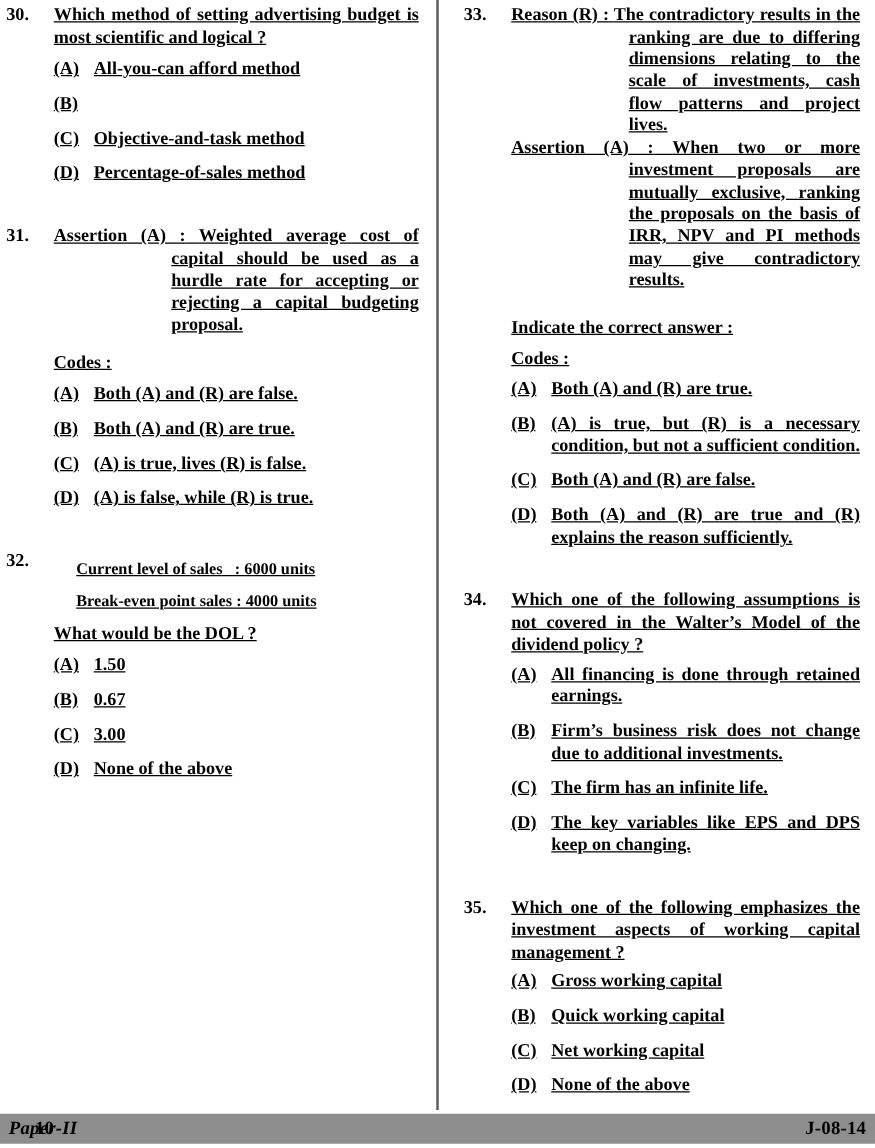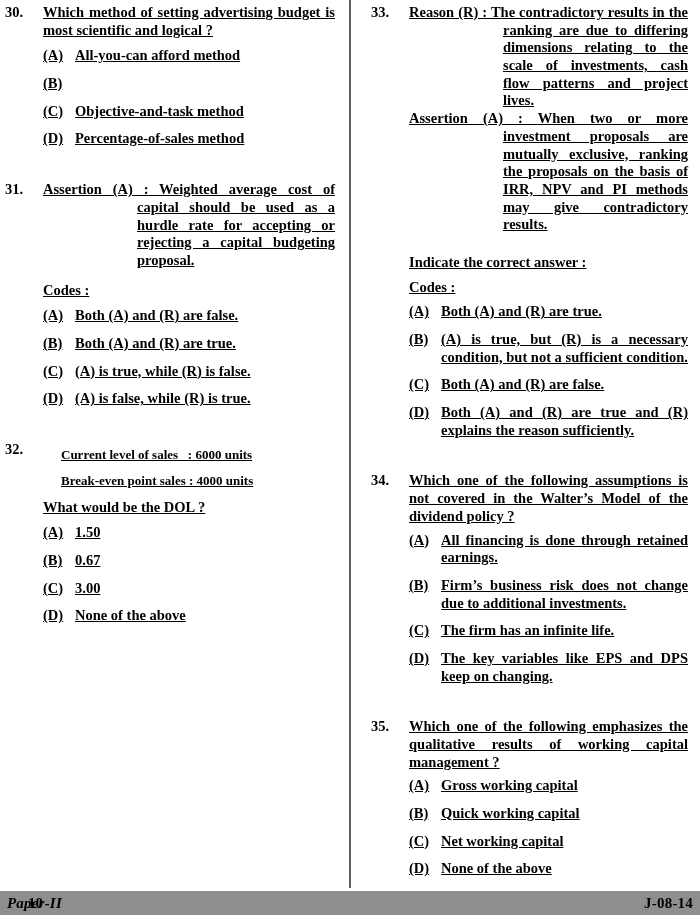--- a/index.html
+++ b/index.html
@@ -237,21 +237,21 @@
             <div class="option">
               <span class="opt-key">(A)</span>
               <span class="opt-text left">Both (A) and (R) are false.</span>
             </div>
             <div class="option">
               <span class="opt-key">(B)</span>
               <span class="opt-text left">Both (A) and (R) are true.</span>
             </div>
             <div class="option">
               <span class="opt-key">(C)</span>
-              <span class="opt-text left">(A) is true, while (R) is false.</span>
+              <span class="opt-text left">(A) is true, lives (R) is false.</span>
             </div>
             <div class="option">
               <span class="opt-key">(D)</span>
               <span class="opt-text left">(A) is false, while (R) is true.</span>
             </div>
           </div>
         </div>
       </div>
 
       <div class="gap-lg"></div>
@@ -346,21 +346,21 @@
             </div>
           </div>
         </div>
       </div>
 
       <div class="gap-lg"></div>
 
       <div class="question">
         <div class="q-num">35.</div>
         <div class="q-body">
-          <p class="q-text last-left">Which one of the following emphasizes the qualitative results of working capital management ?</p>
+          <p class="q-text last-left">Which one of the following emphasizes the investment aspects of working capital management ?</p>
           <div class="options" style="margin-top:6px;">
             <div class="option">
               <span class="opt-key">(A)</span>
               <span class="opt-text left">Gross working capital</span>
             </div>
             <div class="option">
               <span class="opt-key">(B)</span>
               <span class="opt-text left">Quick working capital</span>
             </div>
             <div class="option">

